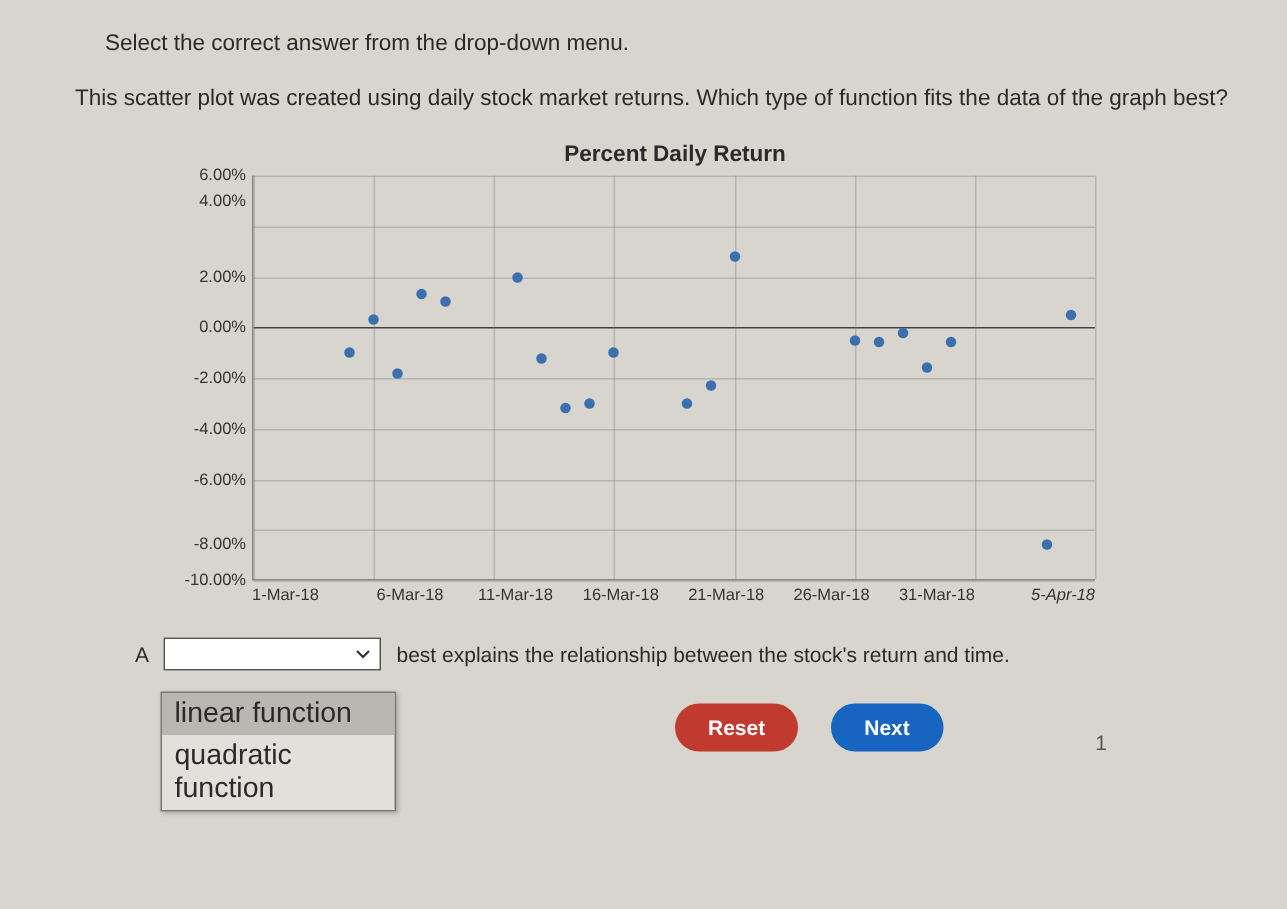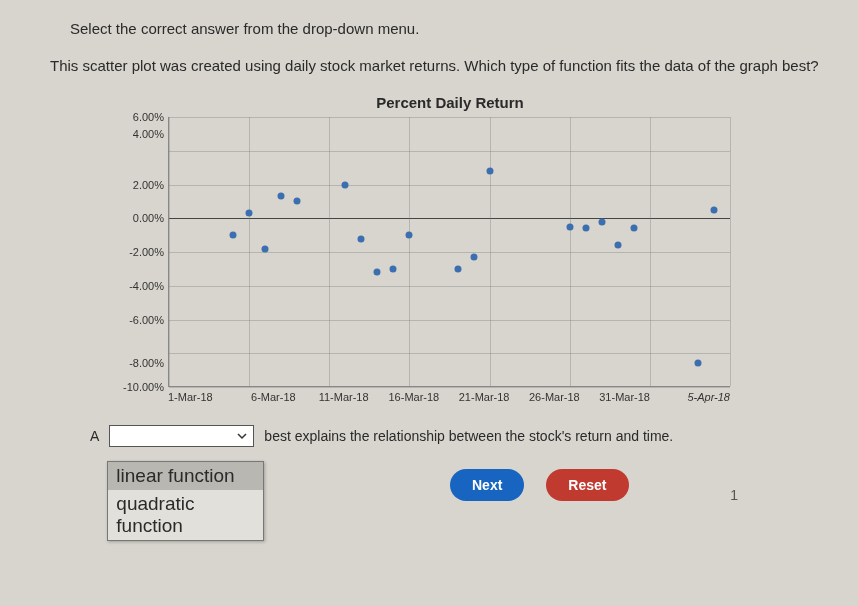--- a/index.html
+++ b/index.html
@@ -253,18 +253,18 @@
       </div>
       <div class="dropdown-list">
         <div class="dropdown-option highlight">linear function</div>
         <div class="dropdown-option">quadratic function</div>
       </div>
     </div>
     <span>best explains the relationship between the stock's return and time.</span>
   </div>
 
   <div class="button-row">
+    <button class="btn btn-reset">Reset</button>
     <button class="btn btn-next">Next</button>
-    <button class="btn btn-reset">Reset</button>
   </div>
 
   <div class="dot-corner">1</div>
 </div>
 
 </body></html>

